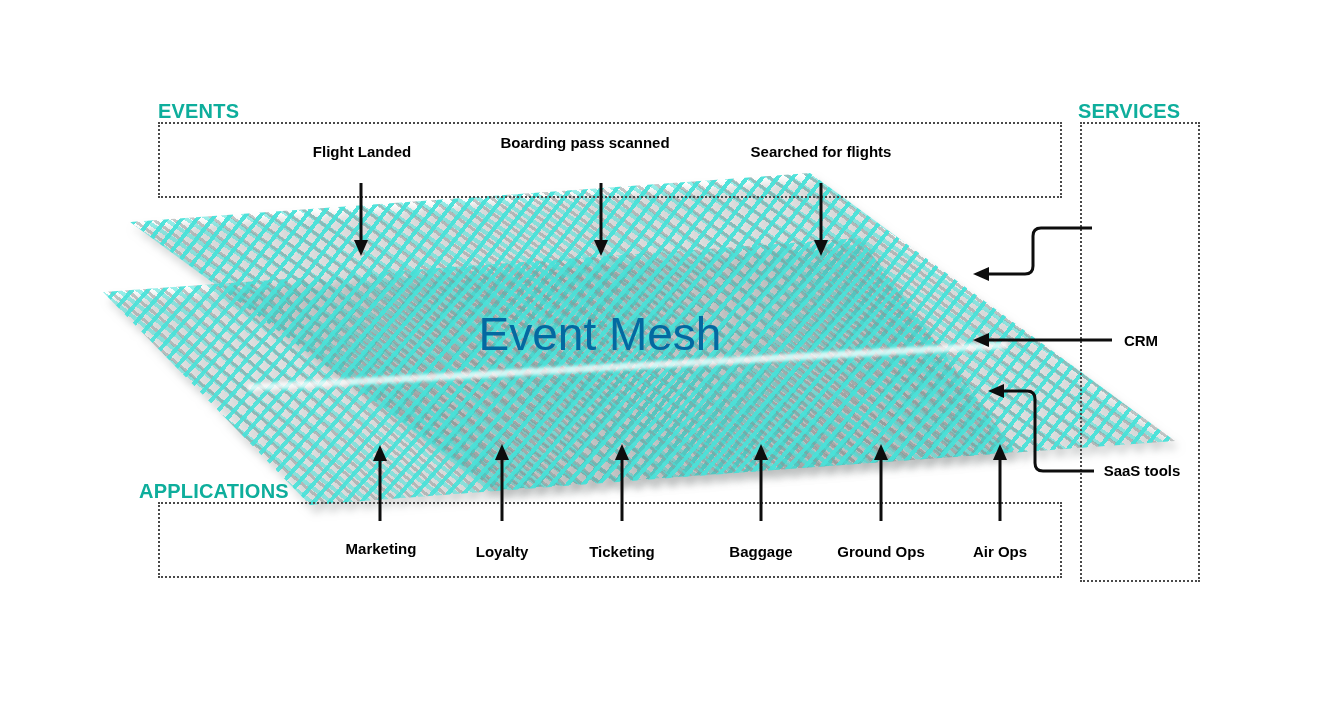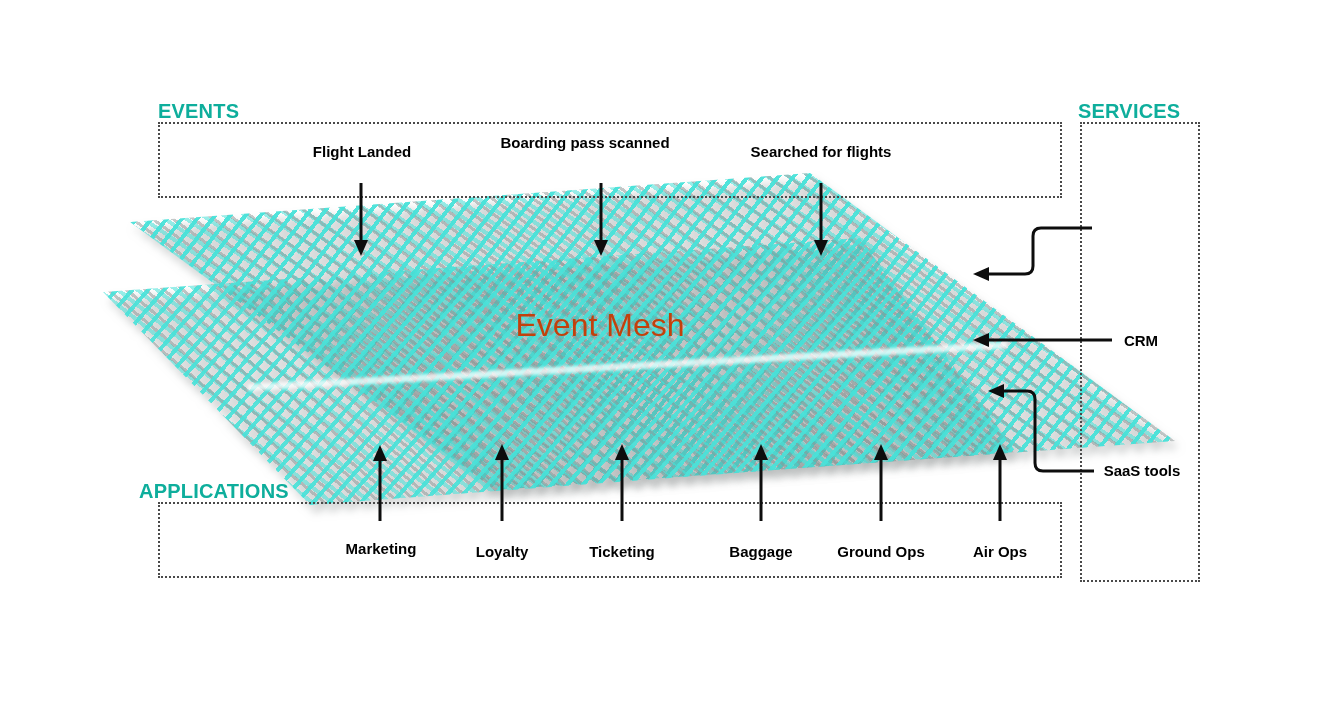--- a/index.html
+++ b/index.html
@@ -12,21 +12,21 @@
     position:absolute;font-weight:bold;font-size:20px;color:#0eae9c;
     letter-spacing:.2px;z-index:6;white-space:nowrap;
   }
   .lbl{
     position:absolute;transform:translateX(-50%);font-weight:bold;font-size:15px;
     color:#000000;white-space:nowrap;z-index:6;line-height:17px;
   }
   .lbl.svc-wrap{white-space:normal;text-align:center;width:100px;line-height:21px;}
   .mesh-title{
     position:absolute;left:600px;top:307px;transform:translateX(-50%);
-    font-size:32px;color:#c2410c;z-index:4;white-space:nowrap;font-weight:normal;
+    font-size:46px;color:#0369a1;z-index:4;white-space:nowrap;font-weight:normal;
   }
   .sheet-shadow{position:absolute;inset:0;z-index:2;filter:drop-shadow(4px 7px 4px rgba(110,115,115,.5));}
   .sheet{position:absolute;inset:0;filter:blur(.5px);}
   .sheet-a{
     clip-path:polygon(130px 222px,810px 173px,1175px 441px,495px 490px);
     background:
       repeating-linear-gradient(128deg, rgba(72,226,217,.95) 0 4px, rgba(72,226,217,0) 4px 12px),
       repeating-linear-gradient(36deg,  rgba(140,150,150,.5) 0 3px, rgba(140,150,150,0) 3px 12px),
       repeating-linear-gradient(34deg,  rgba(72,226,217,.55) 0 4px, rgba(72,226,217,0) 4px 12px);
   }

